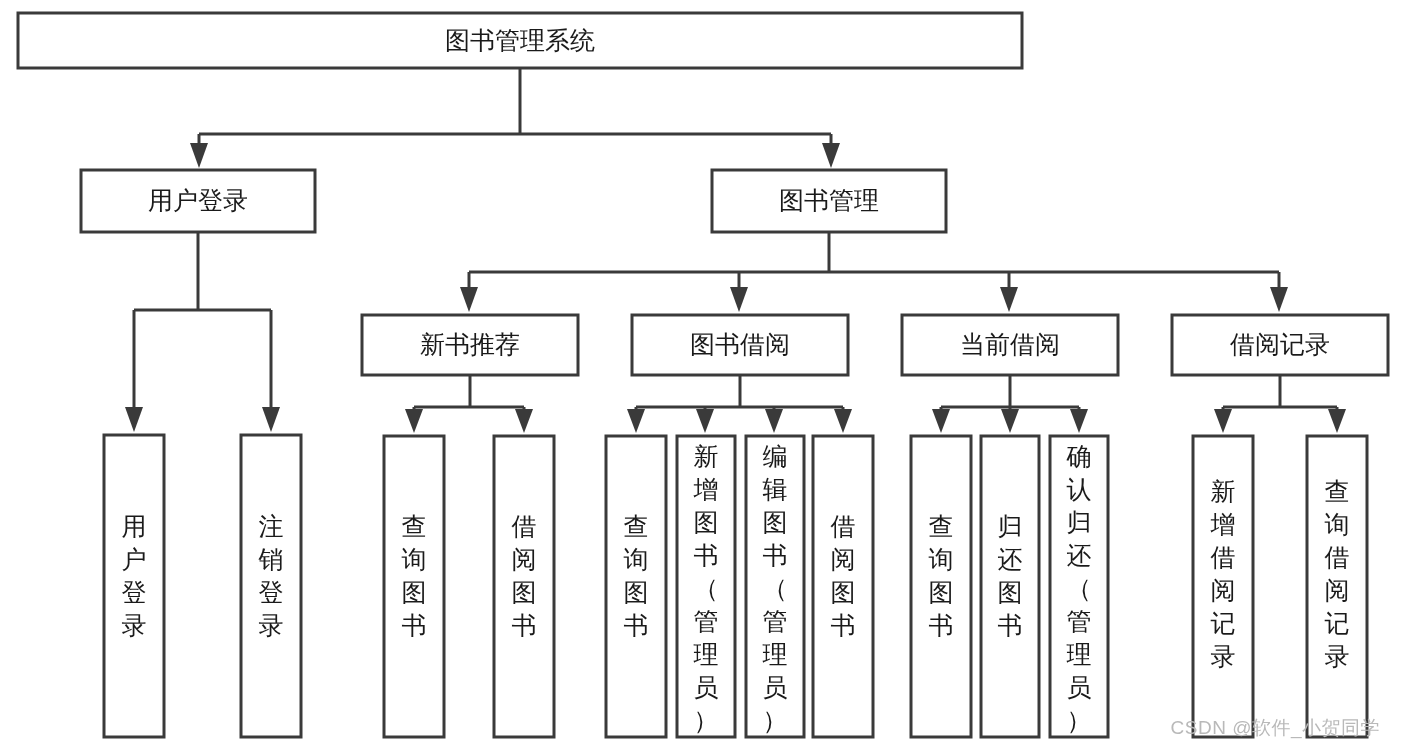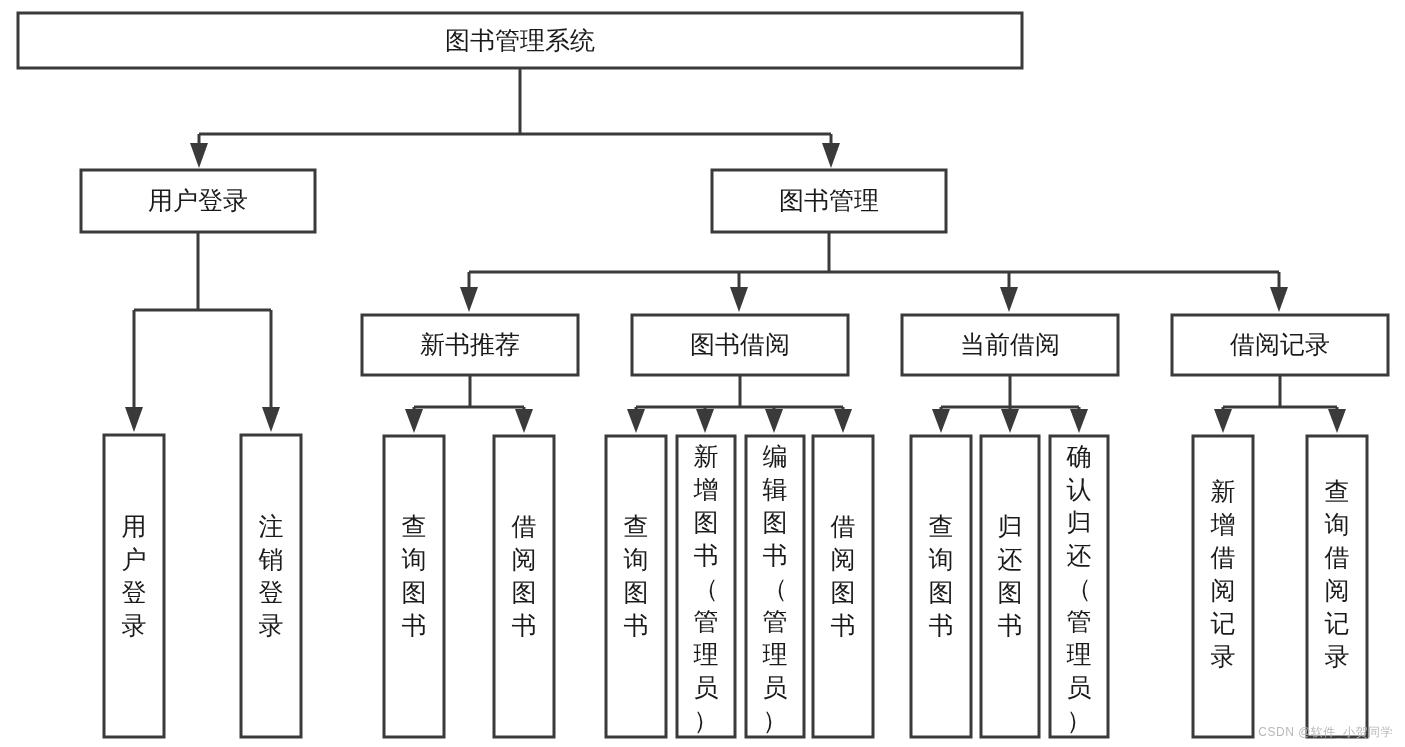--- a/index.html
+++ b/index.html
@@ -49,24 +49,24 @@
     dominant-baseline: middle;
   }
   .node-label-v {
     fill: #1a1a1a;
     font-family: "Liberation Sans", "DejaVu Sans", sans-serif;
     font-size: 25px;
     text-anchor: middle;
   }
   .watermark {
     position: absolute;
-    right: 12px;
+    right: 25px;
     bottom: 6px;
     font-family: "Liberation Sans", "DejaVu Sans", sans-serif;
-    font-size: 12px;
+    font-size: 19px;
     color: #b9b9b9;
     letter-spacing: 0.5px;
     white-space: nowrap;
     pointer-events: none;
   }
 </style>
 </head>
 <body>
 
 <div id="diagram-root">

